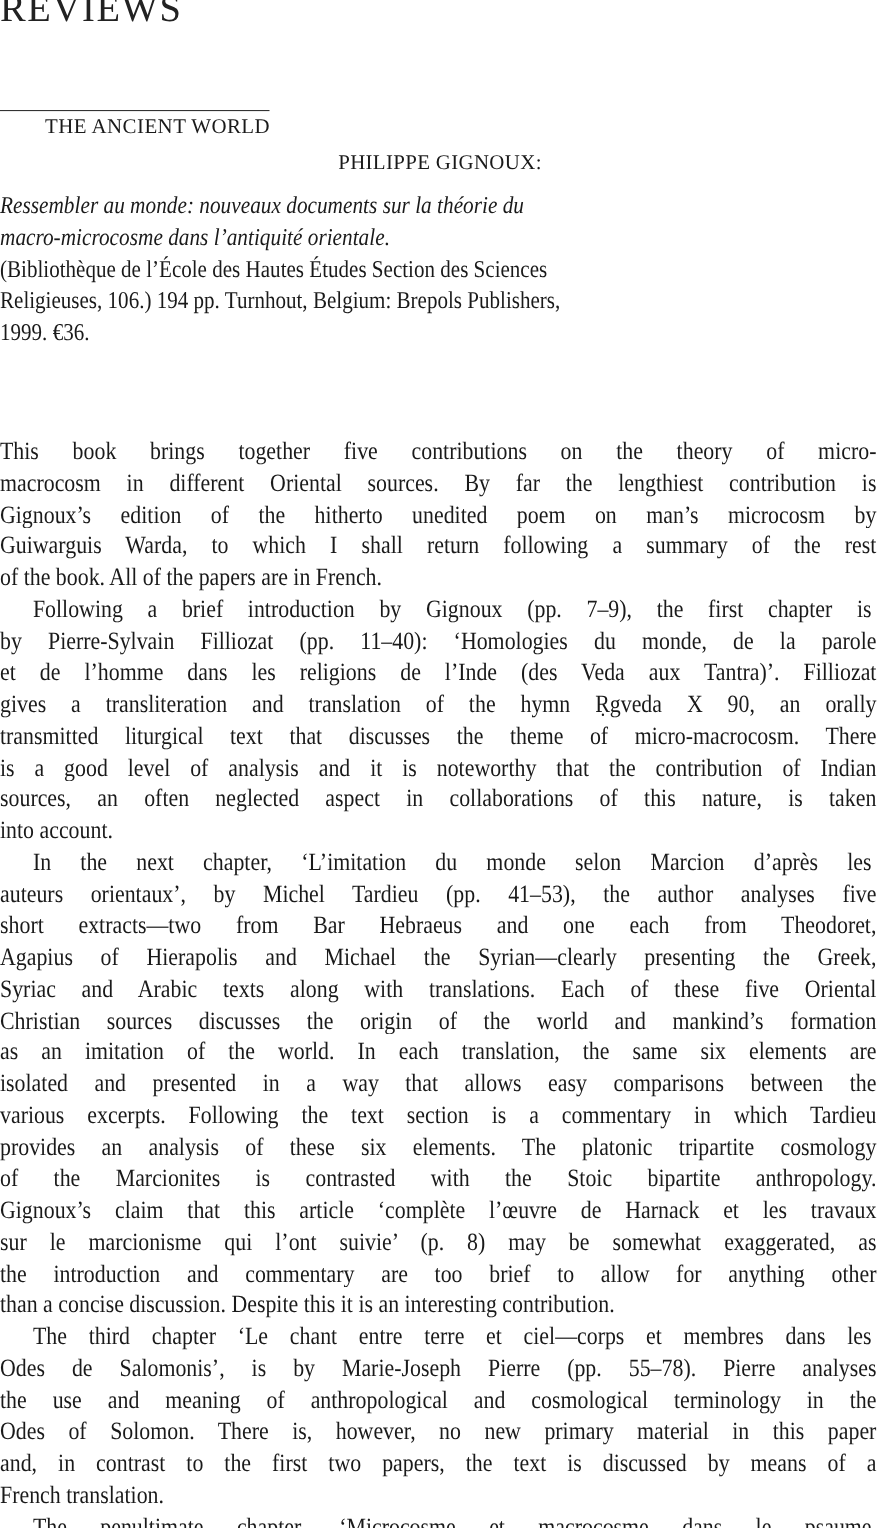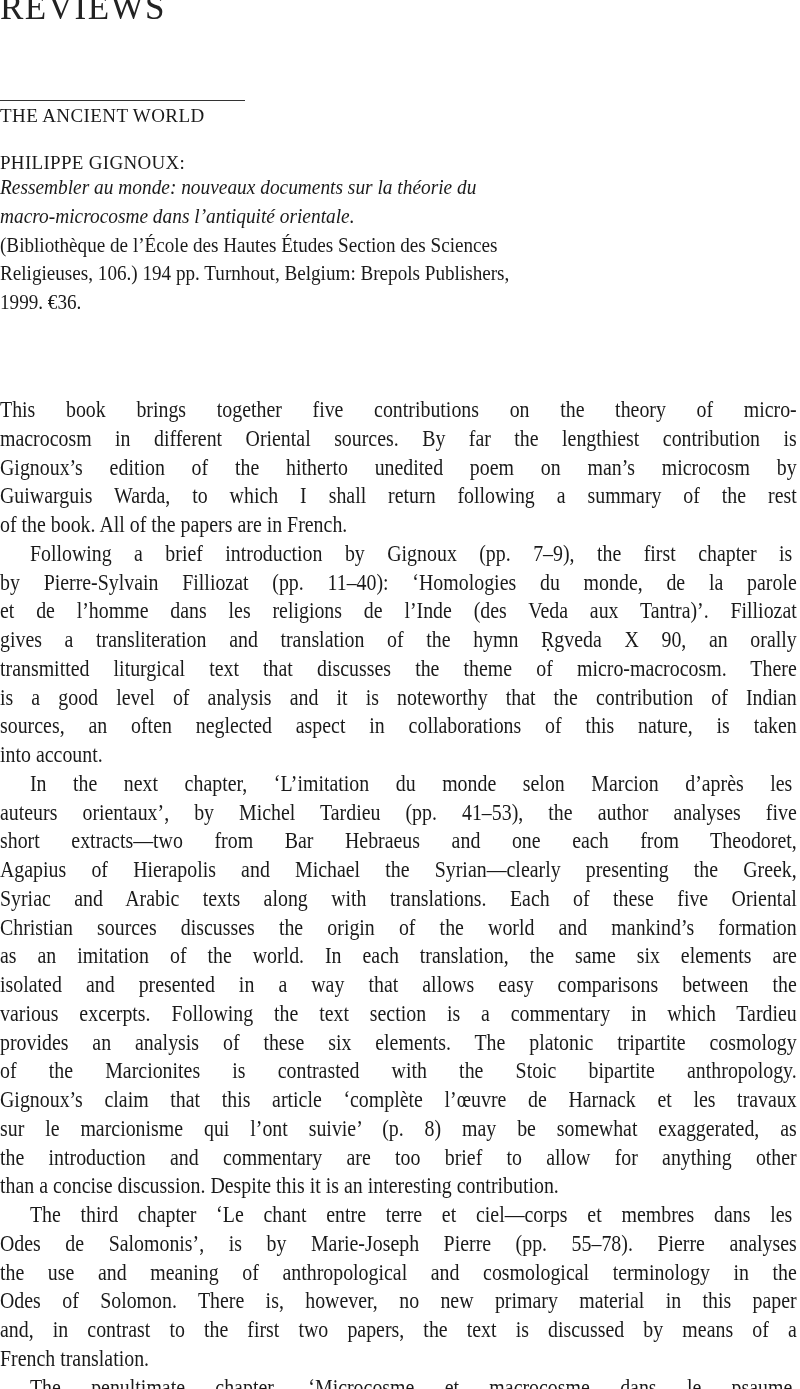--- a/index.html
+++ b/index.html
@@ -8,42 +8,42 @@
     font-family: "Liberation Serif", "DejaVu Serif", serif;
     color: #1a1a1a;
   }
   .abs { position: absolute; left: 0; }
   .section-heading {
     top: -12px; font-size: 35px; letter-spacing: 1.5px; color: #222;
     line-height: 40px; white-space: nowrap;
   }
   .rule { top: 100px; width: 245px; height: 0; border-top: 1.5px solid #333; }
   .subsection {
-    top: 104px; font-size: 19px; letter-spacing: 0.4px; line-height: 24px; white-space: nowrap;
+    top: 104px; font-size: 19px; letter-spacing: 0.4px; line-height: 24px; white-space: nowrap; padding-left: 41px;
   }
   .cite { left: 0; width: 800px; font-size: 22px; line-height: 28.5px; white-space: nowrap; transform-origin: left top; }
   .cite .author { font-size: 19px; letter-spacing: 0.3px; }
   .cite .title { font-style: italic; }
   .body-text { top: 396px; left: 0; width: 797px; font-size: 22.6px; line-height: 28.75px; }
   .line {
     display: block; height: 28.75px; white-space: nowrap; overflow: visible;
     text-align: justify; text-align-last: justify; text-justify: inter-word;
   }
   .line.indent { padding-left: 34px; }
   .line.last { text-align: left; text-align-last: left; }
 </style>
 </head>
 <body>
 
 <div class="abs section-heading">REVIEWS</div>
 <div class="abs rule"></div>
 <div class="abs subsection">THE ANCIENT WORLD</div>
 
 <div>
-  <div class="abs cite" style="top:148px;"><span class="author">PHILIPPE GIGNOUX:</span></div>
+  <div class="abs cite" style="top:133px;text-align:center;"><span class="author">PHILIPPE GIGNOUX:</span></div>
   <div class="abs cite" style="top:173px; transform: scaleX(0.88);"><span class="title">Ressembler au monde: nouveaux documents sur la théorie du</span></div>
   <div class="abs cite" style="top:202px; transform: scaleX(0.88);"><span class="title">macro-microcosme dans l’antiquité orientale.</span></div>
   <div class="abs cite" style="top:231px; transform: scaleX(0.87);">(Bibliothèque de l’École des Hautes Études Section des Sciences</div>
   <div class="abs cite" style="top:259px; transform: scaleX(0.87);">Religieuses, 106.) 194 pp. Turnhout, Belgium: Brepols Publishers,</div>
   <div class="abs cite" style="top:288px; transform: scaleX(0.87);">1999. €36.</div>
 </div>
 
 <div class="abs body-text">
   <div id="lines">
       <div class="line" style="transform: scaleX(0.88); transform-origin: left top; width: 113.6%;">This book brings together five contributions on the theory of micro-</div>

